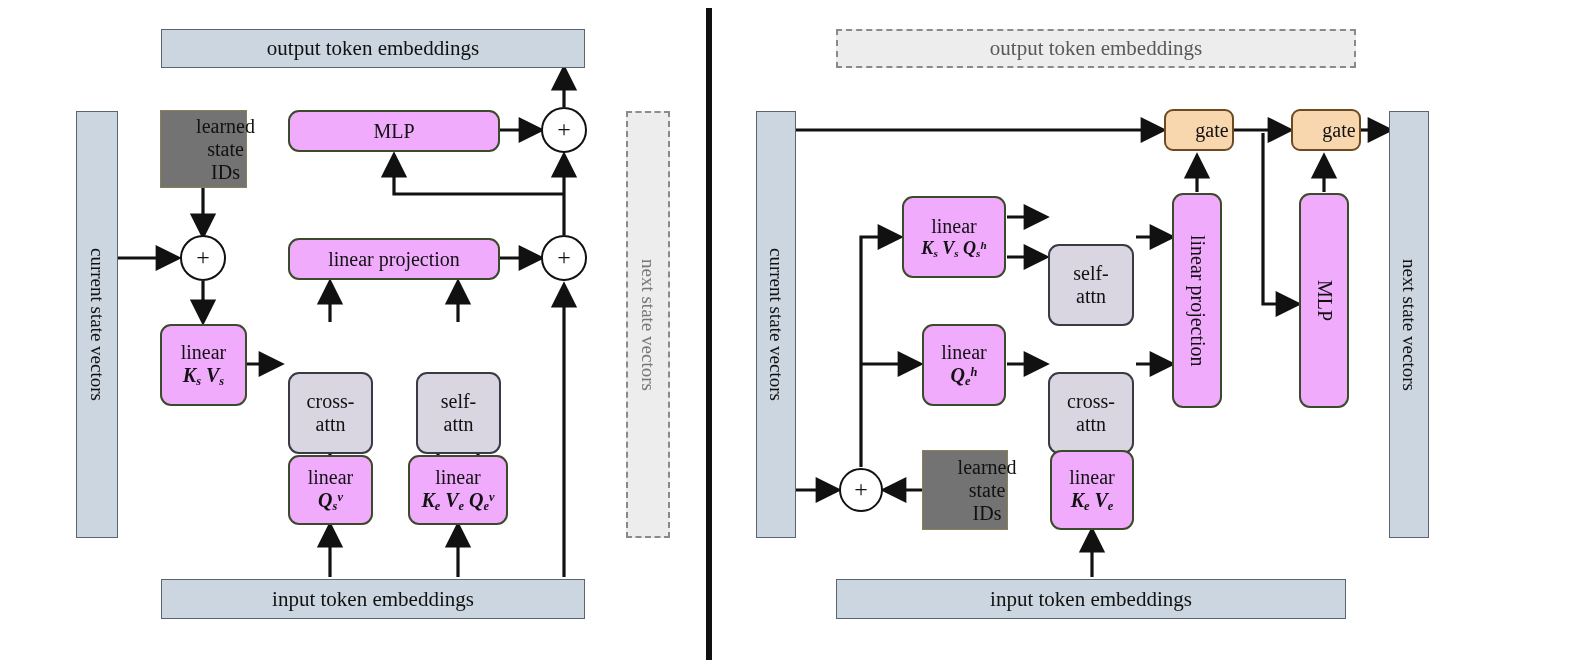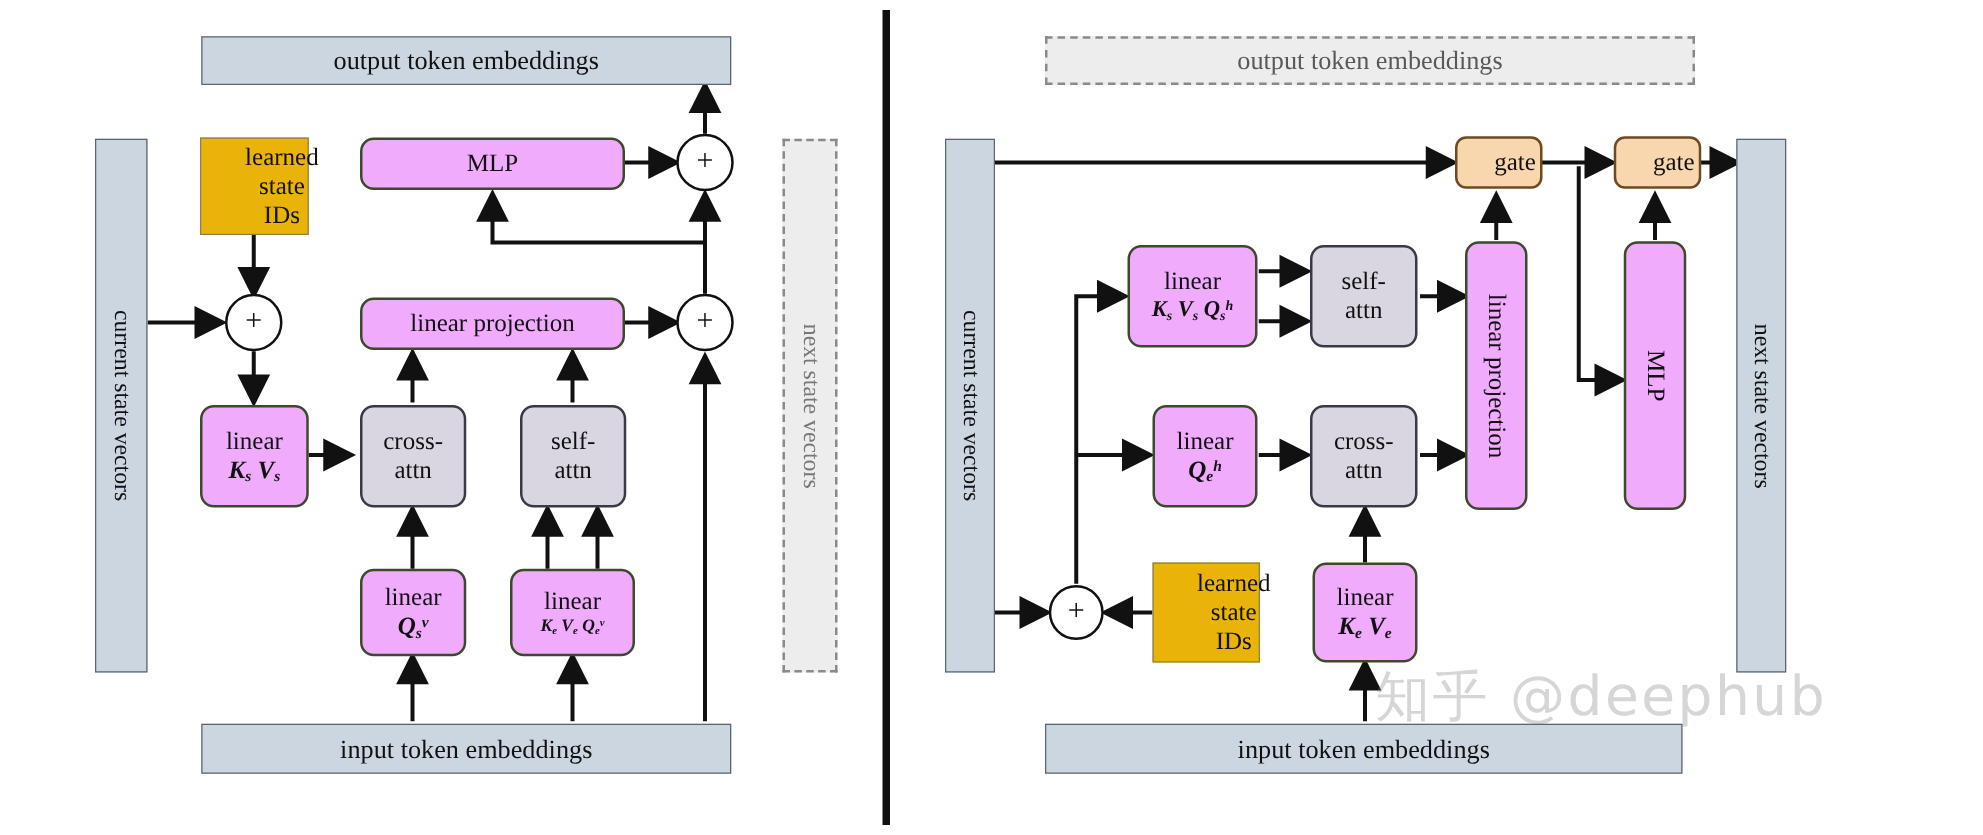--- a/index.html
+++ b/index.html
@@ -6,22 +6,22 @@
   body{width:1586px;height:668px;font-family:"Liberation Serif",serif;}
   #stage{position:relative;width:1474px;height:668px;overflow:hidden;background:#fff;}
   svg{position:absolute;left:0;top:0;}
   .bx{position:absolute;box-sizing:border-box;display:flex;align-items:center;justify-content:center;
       text-align:center;line-height:1.15;color:#111;}
   .embed{background:#ccd6e0;border:1.6px solid #5a6570;font-size:21px;}
   .embed-dash{background:#ededed;border:2px dashed #8a8a8a;font-size:21px;color:#595959;}
   .vbar{background:#ccd6e0;border:1.6px solid #5a6570;font-size:19px;}
   .vbar-dash{background:#ededed;border:2px dashed #8a8a8a;font-size:19px;color:#777;}
   .green{background:#f0abfc;border:2px solid #3c4a2c;border-radius:11px;font-size:20px;}
-  .purple{background:#d9d6e2;border:2px solid #3a3a46;border-radius:11px;font-size:20px;}
-  .yellow{background:#eab308;border:1.6px solid #8a8055;font-size:20px;padding-left:44px;}
+  .purple{background:#d9d6e2;border:2px solid #3a3a46;border-radius:11px;font-size:20px;margin-top:48px;}
+  .yellow{background:#737373;border:1.6px solid #8a8055;font-size:20px;padding-left:44px;}
   .gate{background:#f8d7ae;border:2px solid #6d4a22;border-radius:9px;font-size:20px;padding-left:26px;}
   .rot{writing-mode:vertical-rl;text-orientation:mixed;}
   .mlabel{font-style:normal;}
   .mlabel i{font-style:italic;font-weight:bold;font-family:"Liberation Serif",serif;}
   .mlabel sub{font-size:.62em;font-style:italic;font-weight:bold;vertical-align:-0.25em;}
   .mlabel sup{font-size:.62em;font-style:italic;font-weight:bold;vertical-align:0.45em;}
   .wm{position:absolute;font-family:"DejaVu Sans",sans-serif;font-size:44px;color:rgba(120,120,120,.30);
       letter-spacing:2px;white-space:nowrap;pointer-events:none;}
   .divider{position:absolute;background:#111;}
 </style>
@@ -141,21 +141,21 @@
     <span class="mlabel"><i>K</i><sub>s</sub> <i>V</i><sub>s</sub></span>
   </div>
 
   <div class="bx green" style="left:288px;top:455px;width:85px;height:70px;flex-direction:column;">
     <span>linear</span>
     <span class="mlabel"><i>Q</i><sub>s</sub><sup>v</sup></span>
   </div>
 
   <div class="bx green" style="left:408px;top:455px;width:100px;height:70px;flex-direction:column;">
     <span>linear</span>
-    <span class="mlabel" style="font-size:14px;"><i>K</i><sub>e</sub> <i>V</i><sub>e</sub> <i>Q</i><sub>e</sub><sup>v</sup></span>
+    <span class="mlabel" style="font-size:20px;"><i>K</i><sub>e</sub> <i>V</i><sub>e</sub> <i>Q</i><sub>e</sub><sup>v</sup></span>
   </div>
 
   <div class="bx" style="left:541px;top:107px;width:46px;height:46px;border-radius:50%;background:#fff;border:2.4px solid #111;font-size:24px;">+</div>
   <div class="bx" style="left:541px;top:235px;width:46px;height:46px;border-radius:50%;background:#fff;border:2.4px solid #111;font-size:24px;">+</div>
   <div class="bx" style="left:180px;top:235px;width:46px;height:46px;border-radius:50%;background:#fff;border:2.4px solid #111;font-size:24px;">+</div>
 
   <div class="divider" style="left:706px;top:8px;width:6px;height:652px;"></div>
 
   <div class="bx embed-dash" style="left:836px;top:29px;width:520px;height:39px;">output token embeddings</div>
 
@@ -199,15 +199,14 @@
     <span class="mlabel"><i>Q</i><sub>e</sub><sup>h</sup></span>
   </div>
 
   <div class="bx green" style="left:1050px;top:450px;width:84px;height:80px;flex-direction:column;">
     <span>linear</span>
     <span class="mlabel"><i>K</i><sub>e</sub> <i>V</i><sub>e</sub></span>
   </div>
 
   <div class="bx" style="left:839px;top:468px;width:44px;height:44px;border-radius:50%;background:#fff;border:2.4px solid #111;font-size:24px;">+</div>
 
-  <div class="wm" style="left:1100px;top:528px;">知乎 @deephub</div>
 
 </div>
 
 </body></html>

